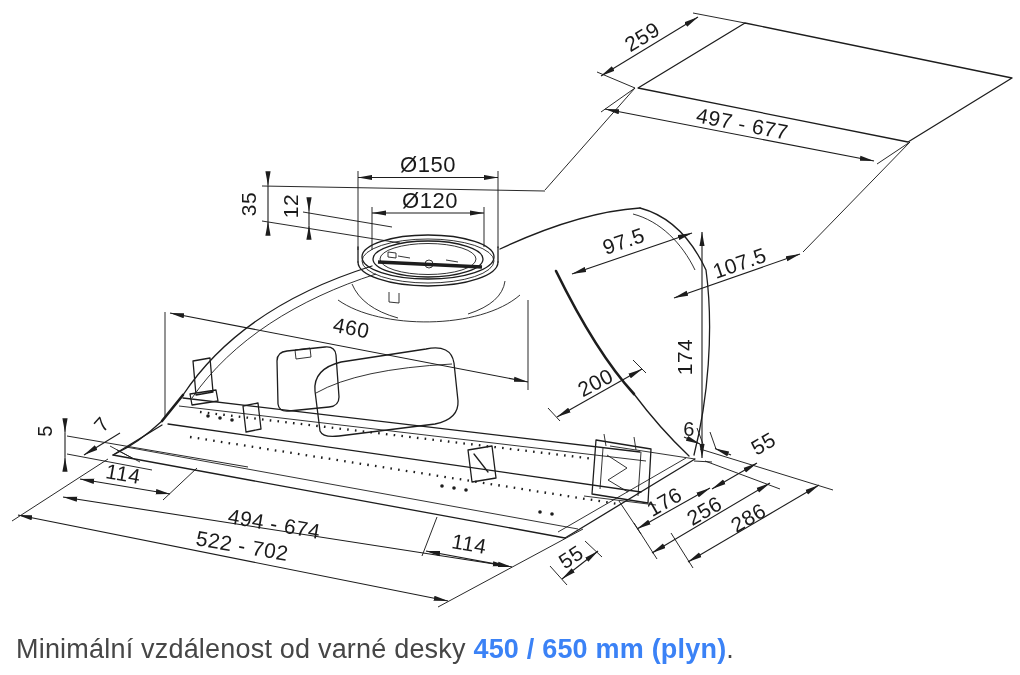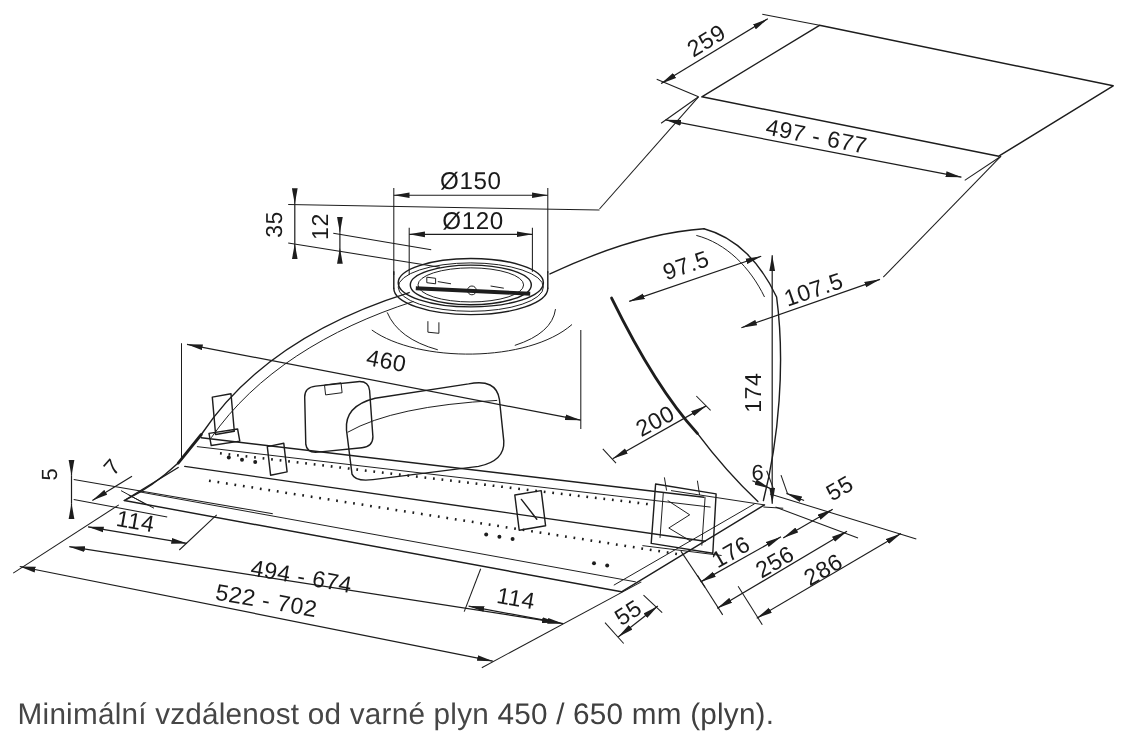--- a/index.html
+++ b/index.html
@@ -12,21 +12,21 @@
   svg .dim{stroke:#1d1d1d;stroke-width:1.1;fill:none;}
   svg .ext{stroke:#1d1d1d;stroke-width:0.95;fill:none;}
   svg .dash{stroke:#1d1d1d;stroke-width:2.3;fill:none;stroke-dasharray:1.6 6.2;}
   svg .dot{fill:#1d1d1d;stroke:none;}
   svg .lbl{font-family:"Liberation Sans",sans-serif;font-size:21px;fill:#1a1a1a;
            text-anchor:middle;letter-spacing:0.5px;}
   svg .lbl-lg{font-size:22px;}
   svg .lbl-sm{font-size:20px;}
   .caption{position:absolute;left:16px;top:634px;font-size:27px;color:#464646;
            letter-spacing:0.2px;white-space:nowrap;}
-  .caption b{color:#404040;font-weight:400;}
+  .caption b{color:#3b82f6;font-weight:700;}
 </style>
 </head>
 <body>
 
 <div class="stage">
 <svg width="1020" height="675" viewBox="0 0 1020 675">
   <defs>
     <marker id="ah" viewBox="0 0 15 6" refX="14.3" refY="3" markerWidth="15" markerHeight="6" markerUnits="userSpaceOnUse" orient="auto-start-reverse">
       <path d="M0,0.4 L14.5,3 L0,5.6 Z" fill="#1d1d1d"></path>
     </marker>
@@ -245,14 +245,14 @@
     <text class="lbl" x="708" y="517" transform="rotate(-30 708 517)">256</text>
   </g>
 
   <g>
     <line class="ext" x1="671" y1="533" x2="693" y2="568"></line>
     <line class="dim" x1="688" y1="562" x2="819" y2="485" marker-start="url(#ah)" marker-end="url(#ah)"></line>
     <text class="lbl" x="752" y="524" transform="rotate(-30 752 524)">286</text>
   </g>
 </svg>
 
-<div class="caption"><span>Minimální vzdálenost od varné plyn </span><b>450 / 650 mm (plyn)</b><span>.</span></div>
+<div class="caption"><span>Minimální vzdálenost od varné desky </span><b>450 / 650 mm (plyn)</b><span>.</span></div>
 </div>
 
 </body></html>

